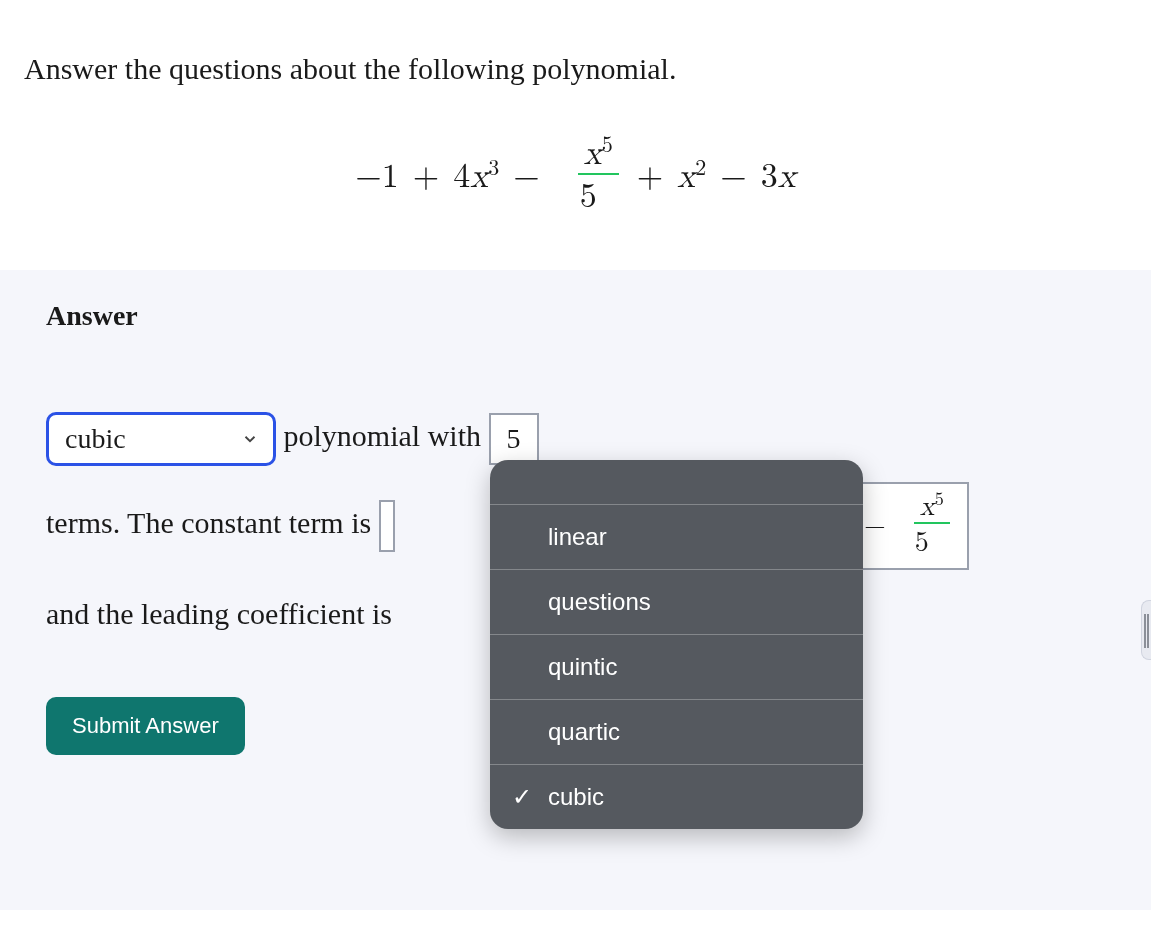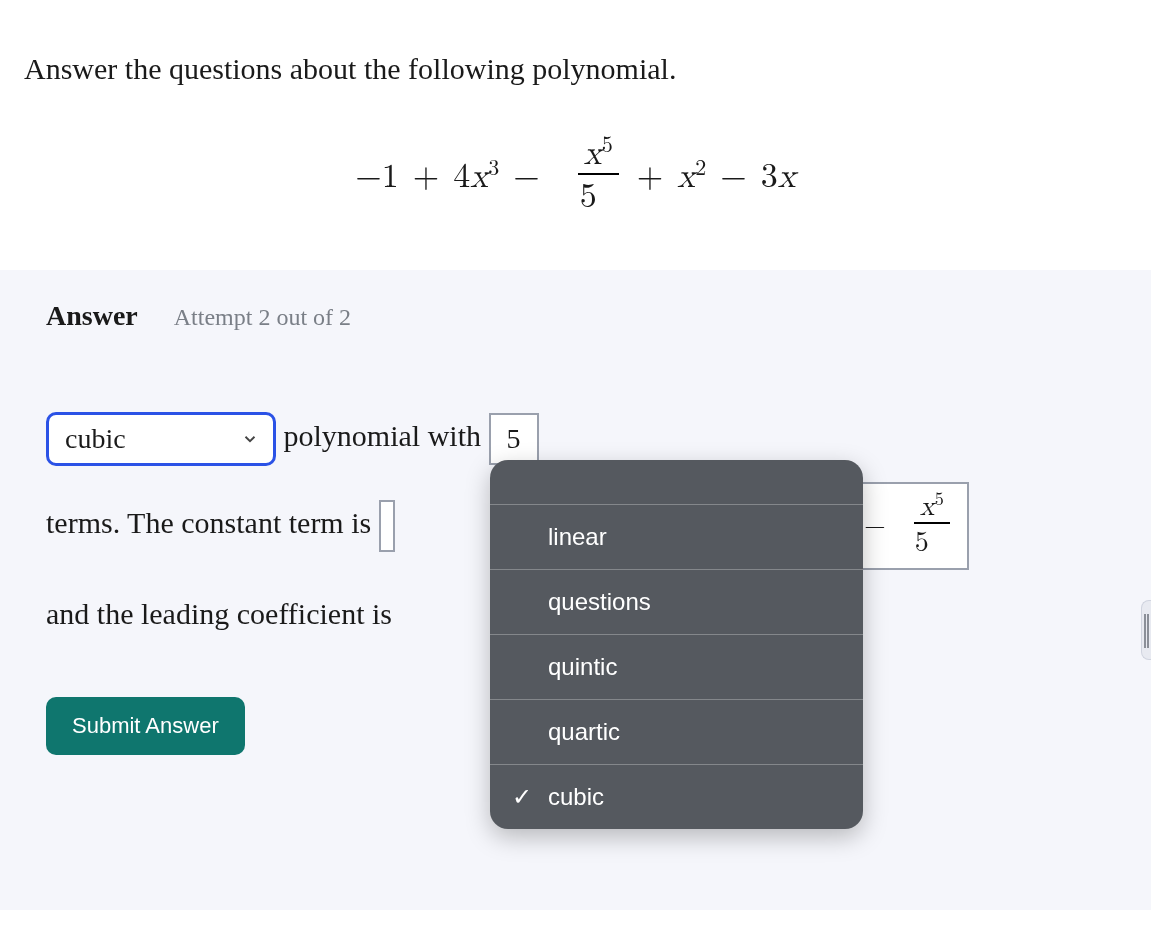--- a/index.html
+++ b/index.html
@@ -27,21 +27,21 @@
     font-family: 'Latin Modern Math', 'STIX Two Math', Georgia, serif;
     font-size: 34px;
     padding: 40px 0 50px 0;
   }
   .frac {
     display: inline-block;
     vertical-align: middle;
     text-align: center;
     margin: 0 4px;
   }
-  .frac .num { display: block; border-bottom: 2px solid #000000; padding: 0 6px; line-height: 1.1; margin-left: 20px; }
+  .frac .num { display: block; border-bottom: 2px solid #22c55e; padding: 0 6px; line-height: 1.1; margin-left: 20px; }
   .frac .den { display: block; padding: 0 6px; line-height: 1.3; }
   sup { font-size: 0.65em; vertical-align: super; line-height: 0; }
 
   .answer-panel {
     background: #f5f6fb;
     padding: 30px 24px 40px 46px;
     position: relative;
     min-height: 640px;
   }
   .answer-header {
@@ -195,21 +195,20 @@
   </div>
 
   <div class="answer-panel">
 
     <div class="side-nub">
         <div class="bar"></div>
       </div>
 
     <div class="answer-header">
       <span class="label">Answer</span>
-      <span class="attempt">Attempt 2 out of 2</span>
     </div>
 
     <div class="sentence">
       <span class="select-wrap">
         <span class="sel-text">cubic</span>
         <span class="chev">
           <svg viewBox="0 0 24 24" fill="none" stroke="currentColor" stroke-width="2.5">
               <polyline points="6 9 12 15 18 9"></polyline>
             </svg>
         </span>

